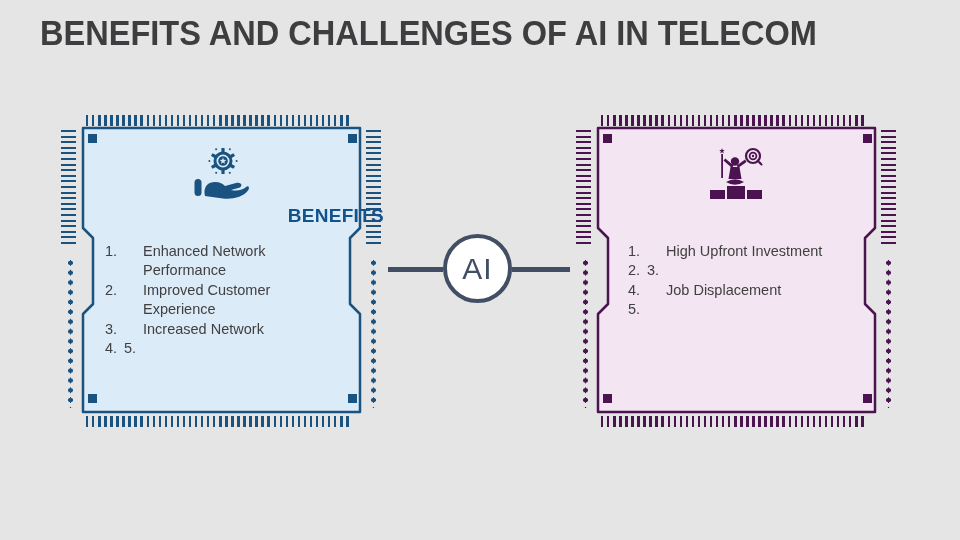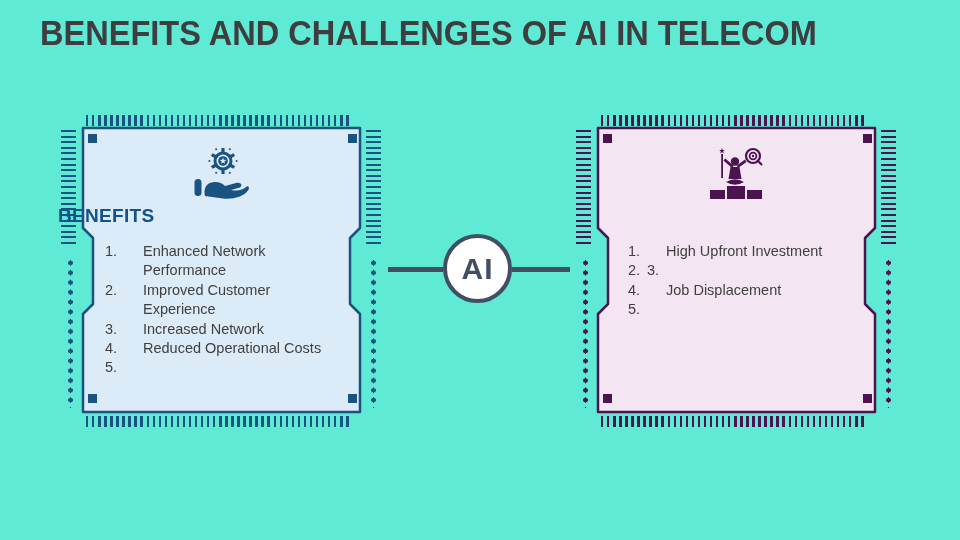--- a/index.html
+++ b/index.html
@@ -1,16 +1,16 @@
 <!DOCTYPE html>
 <html><head>
 <meta charset="utf-8">
 <style>
   html,body{margin:0;padding:0;background:#fff;}
-  .slide{position:relative;width:960px;height:540px;background:#5eead4;overflow:hidden;
+  .slide{position:relative;width:960px;height:540px;background:#e5e5e5;overflow:hidden;
          font-family:"Liberation Sans", sans-serif;}
 
   
   .slide-title{position:absolute;left:40px;top:13px;margin:0;
     font-size:35px;font-weight:bold;color:#3e3e40;letter-spacing:0;
     transform:scaleX(0.93);transform-origin:left center;white-space:nowrap;}
 
   
   .panel{position:absolute;top:113px;width:326px;height:316px;}
   .panel.benefits{left:58px;--accent:#1a5280;--fill:#dcebf8;--title:#12538e;}
@@ -35,36 +35,36 @@
     background-size:7px 9.8px;background-repeat:repeat-y;}
   .dots.left{left:8.5px;} .dots.right{left:311.5px;}
 
   
   .sq{position:absolute;width:9px;height:9px;background:var(--accent);}
   .sq.tl{left:30px;top:21px;} .sq.tr{left:290px;top:21px;}
   .sq.bl{left:30px;top:281px;} .sq.br{left:290px;top:281px;}
 
   .icon{position:absolute;left:50%;top:33px;transform:translateX(-50%);width:56px;height:56px;}
 
-  .panel-title{position:absolute;left:0;top:92px;width:100%;margin:0;text-align:left;
+  .panel-title{position:absolute;left:0;top:92px;width:100%;margin:0;text-align:right;
     font-size:19px;font-weight:bold;letter-spacing:.3px;color:var(--title);}
 
   .list{position:absolute;top:129px;display:grid;grid-template-columns:19px 1fr;
     column-gap:0;row-gap:0;font-size:14.5px;line-height:19.4px;color:#404040;}
   .panel.benefits .list{left:47px;width:240px;}
   .panel.challenges .list{left:55px;width:240px;}
   .list .txt{white-space:pre-line;margin-left:19px;}
 
   
   .connector{position:absolute;top:266.5px;height:5px;background:#414e63;}
   .connector.left{left:388px;width:55px;}
   .connector.right{left:512px;width:58px;}
   .hub{position:absolute;left:443px;top:234px;width:61px;height:61px;background:#fff;
     border:4.5px solid #414e63;border-radius:50%;display:flex;align-items:center;justify-content:center;
-    font-size:30px;font-weight:bold;letter-spacing:1px;color:#414e63;z-index:2;}
+    font-size:30px;font-weight:normal;letter-spacing:1px;color:#414e63;z-index:2;}
 </style>
 </head>
 <body>
 
 <div class="slide">
 
   <h1 class="slide-title">BENEFITS AND CHALLENGES OF AI IN TELECOM</h1>
 
   <section class="panel benefits">
     <div class="ticks top"></div>
@@ -115,21 +115,20 @@
     <div class="list">
       <span class="num">1.</span>
       <span class="txt">Enhanced Network
 Performance</span>
       <span class="num">2.</span>
       <span class="txt">Improved Customer
 Experience</span>
       <span class="num">3.</span>
       <span class="txt">Increased Network</span>
       <span class="num">4.</span>
-      <span class="txt">Reduced Operational Costs</span>
       <span class="num">5.</span>
     </div>
   </section>
 
   <div class="connector left"></div>
   <div class="hub">
     <span>AI</span>
   </div>
   <div class="connector right"></div>
 

